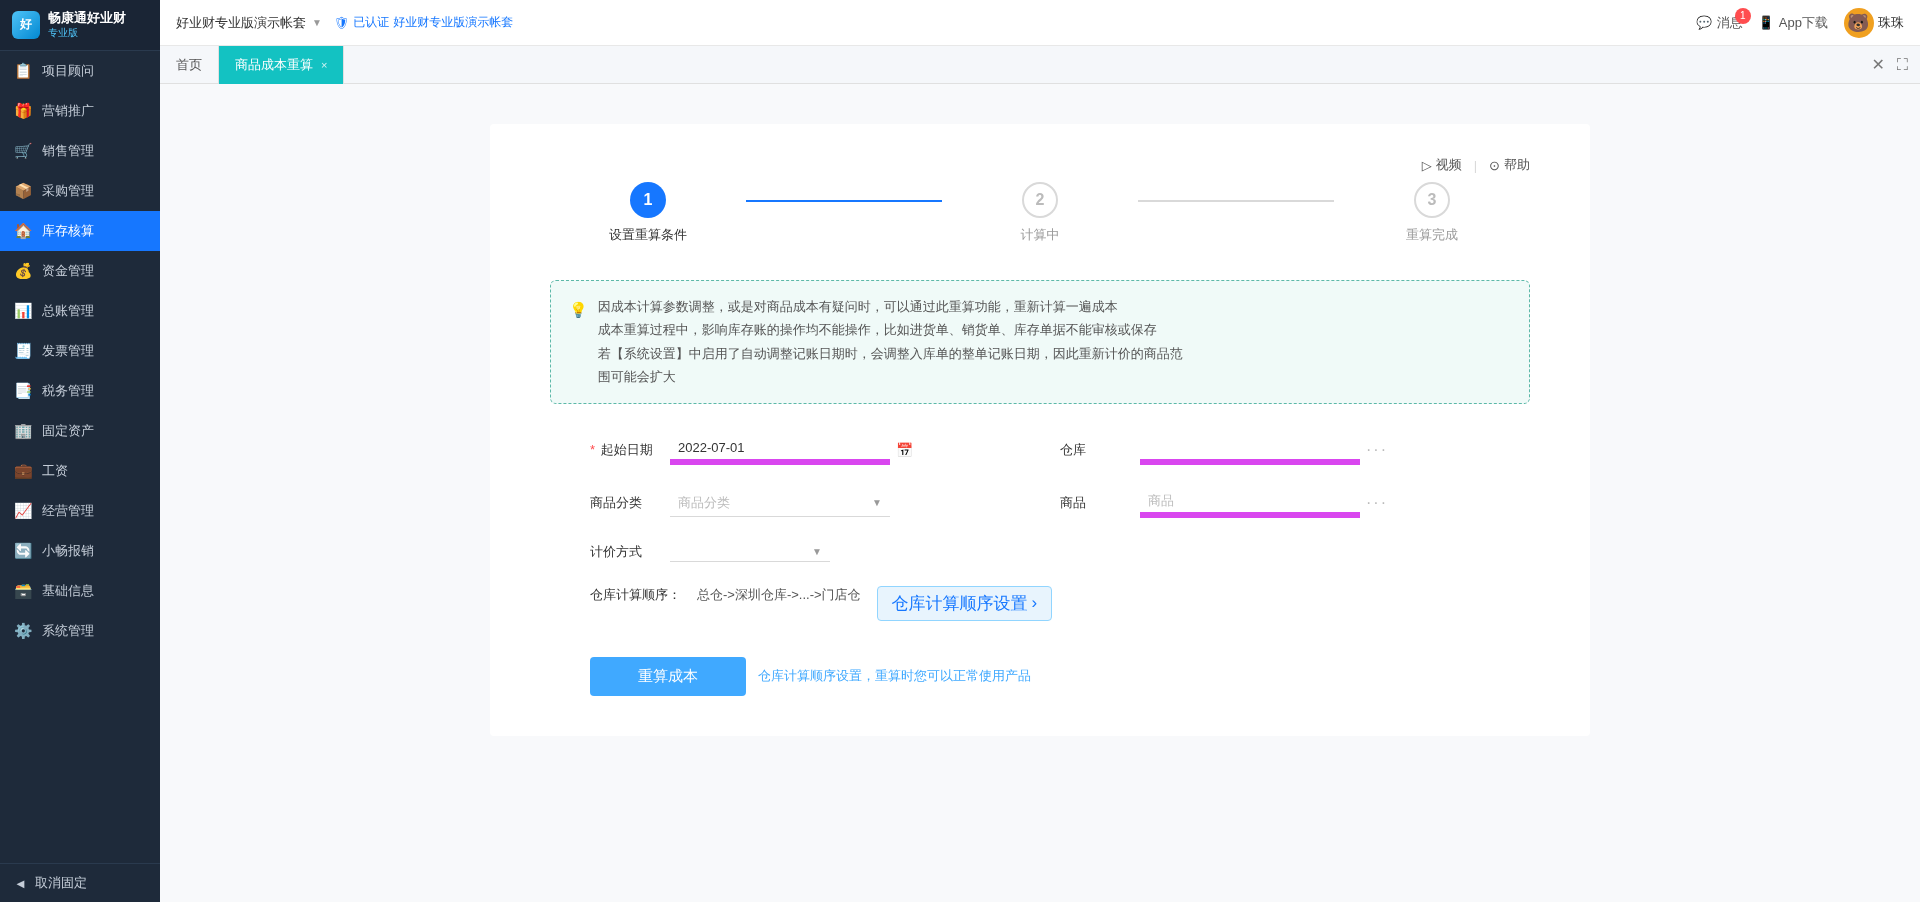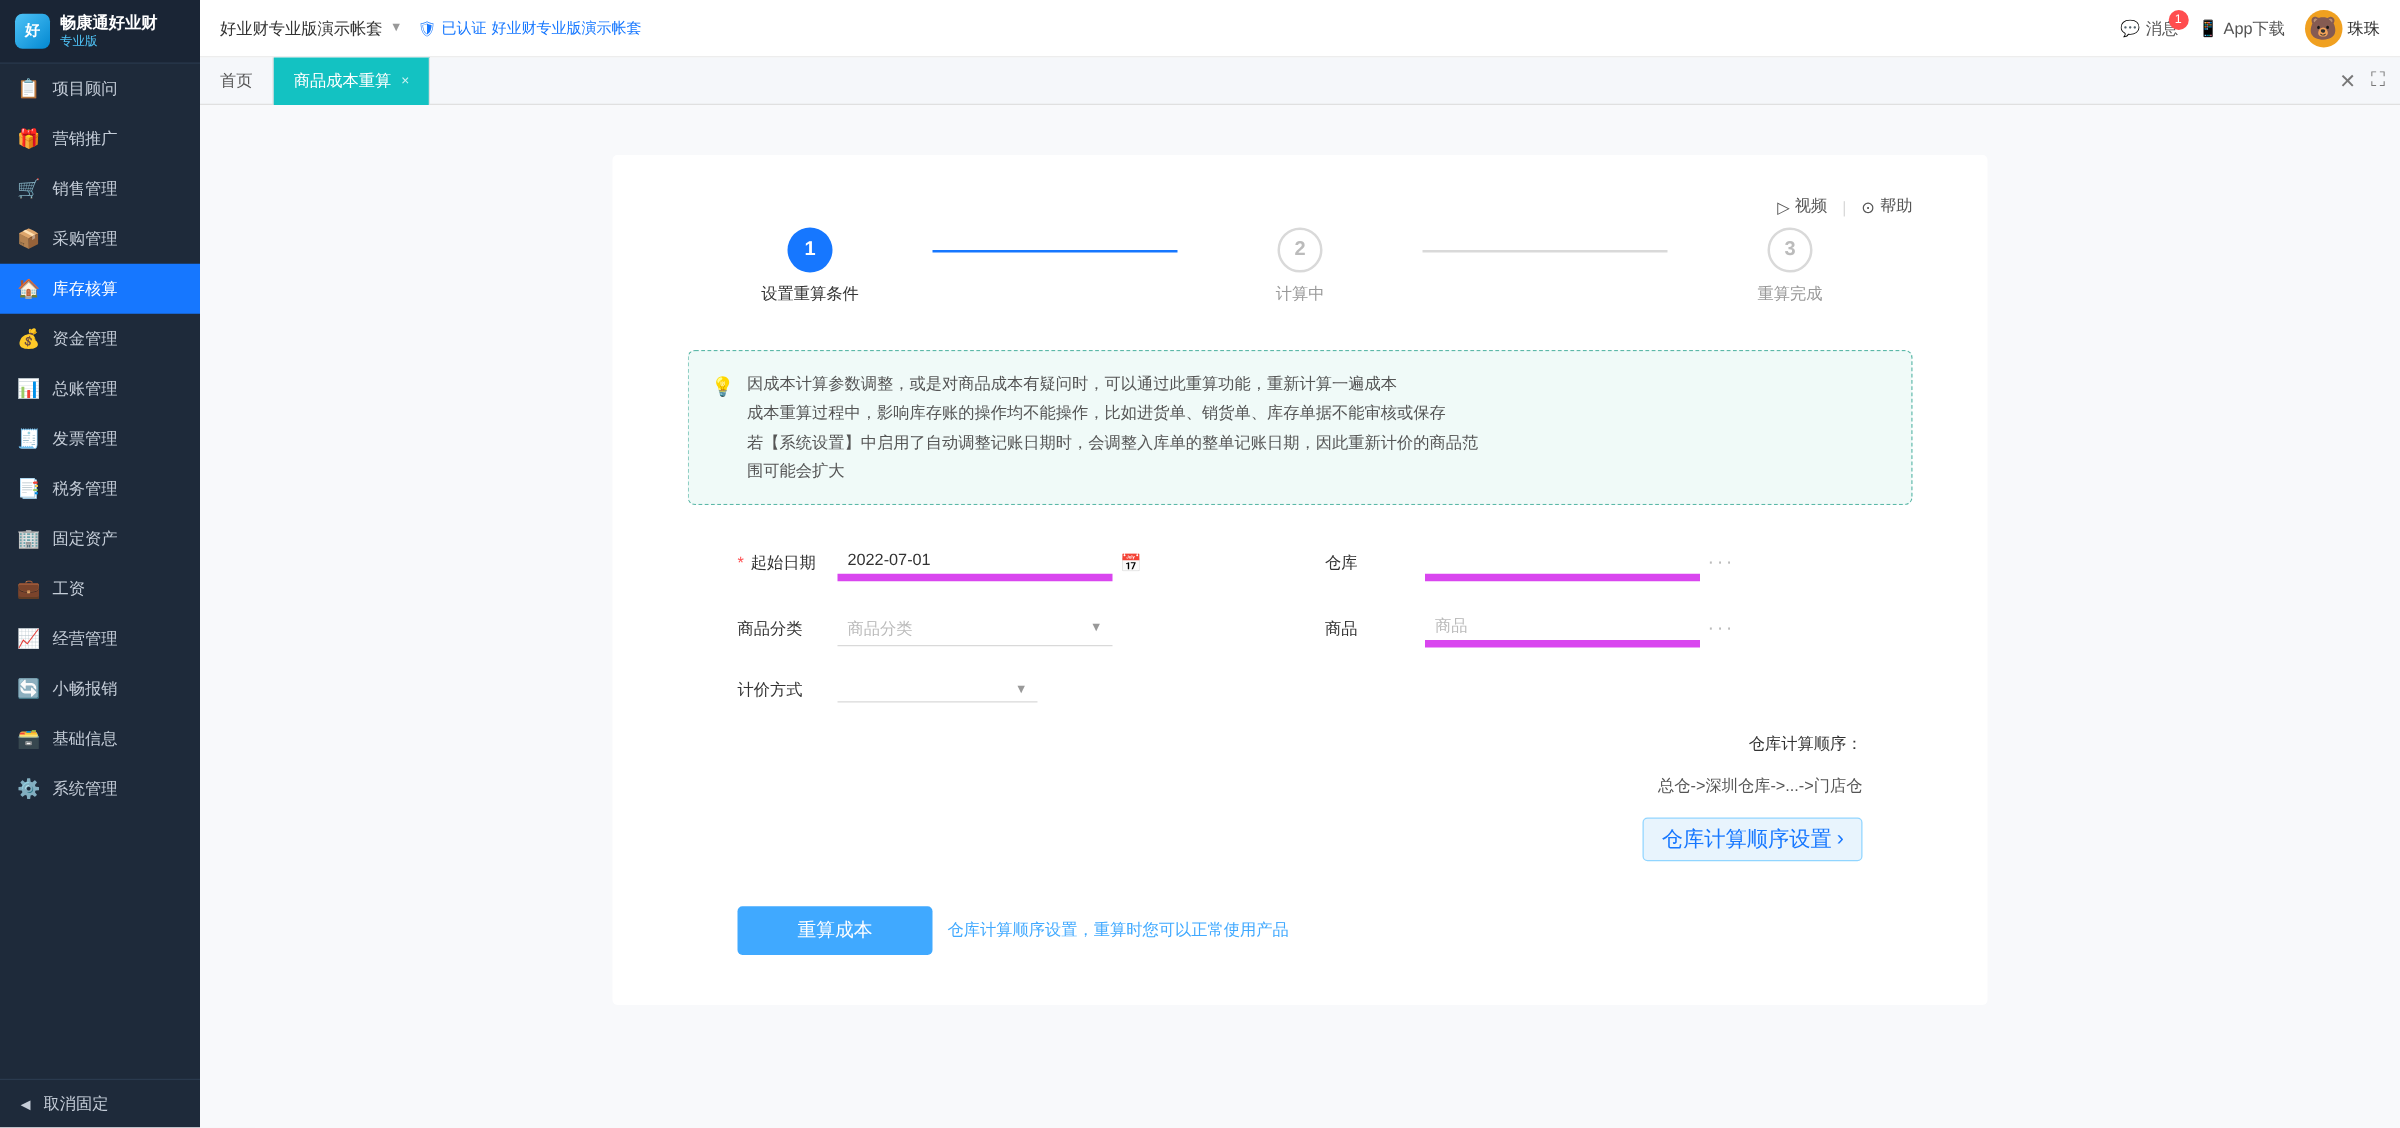--- a/index.html
+++ b/index.html
@@ -293,24 +293,23 @@
       max-width: 220px;
       padding: 4px 8px;
       cursor: pointer;
     }
     .select-text { color: #bbb; font-size: 13px; flex: 1; }
     .select-chevron { color: #999; font-size: 10px; }
 
     
     .warehouse-row {
       display: flex;
-      align-items: flex-end;
+      align-items: flex-start;
       margin-bottom: 36px;
       gap: 16px;
-      flex-direction: column;
     }
     .warehouse-label { font-size: 13px; color: #333; white-space: nowrap; }
     .warehouse-value { font-size: 13px; color: #555; }
     .warehouse-btn {
       background: #e8f4fd;
       border: 1px solid #91d5ff;
       border-radius: 4px;
       color: #1677ff;
       font-size: 17px;
       padding: 5px 14px;

